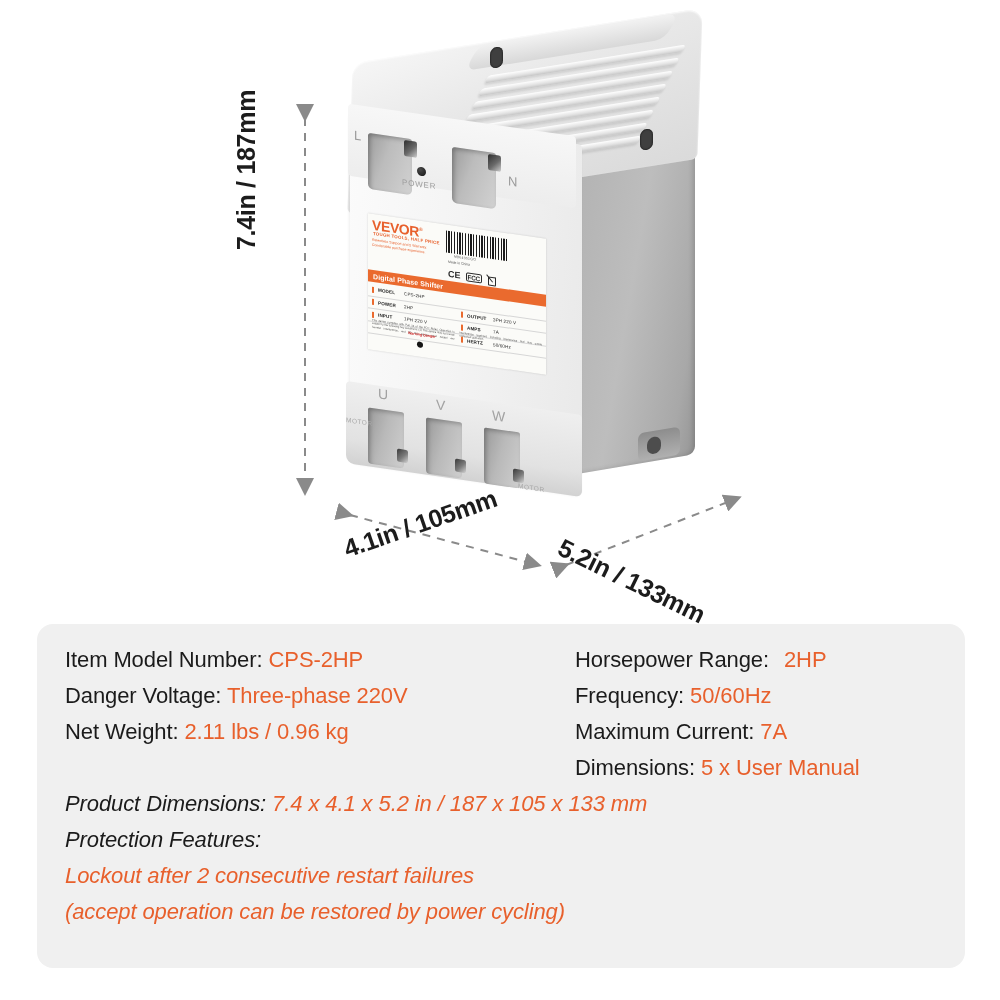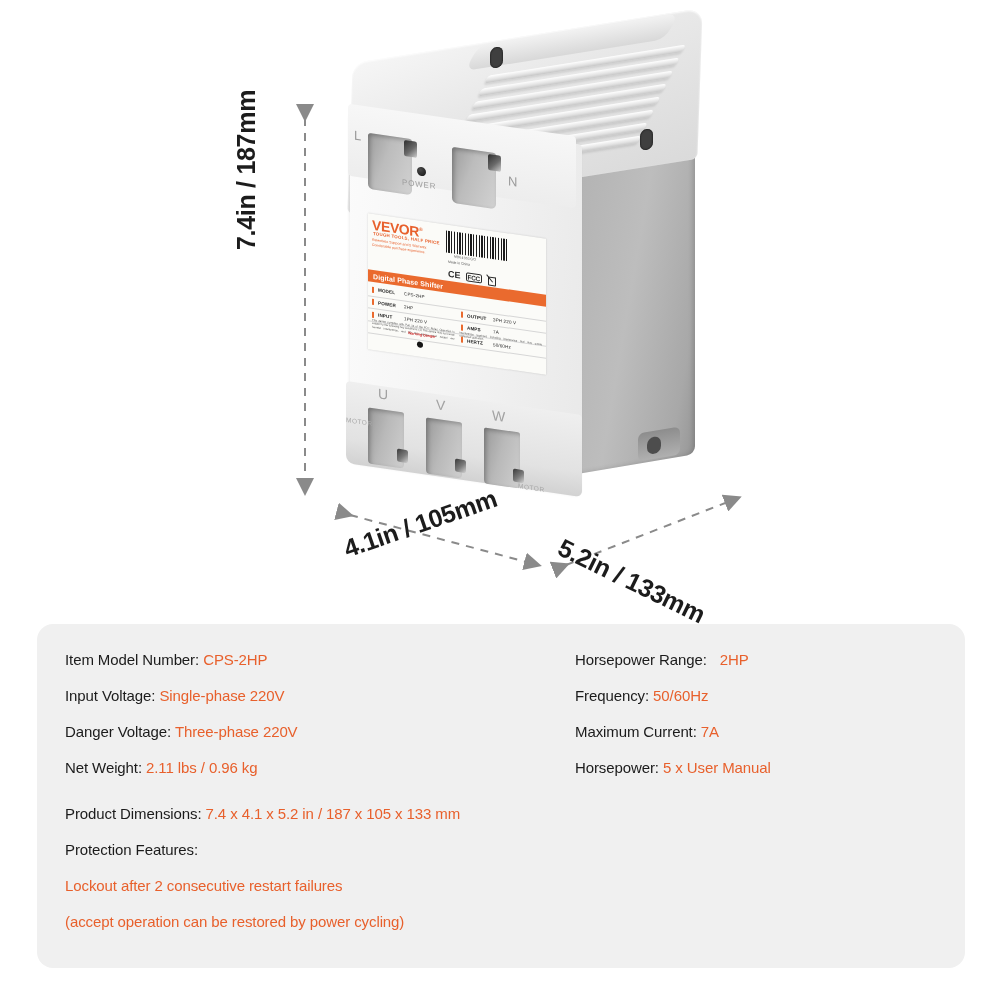--- a/index.html
+++ b/index.html
@@ -463,24 +463,24 @@
     position: absolute;
     left: 37px;
     top: 624px;
     width: 928px;
     height: 344px;
     background: #F0F0F0;
     border-radius: 16px;
   }
   .spec-col-left  { position: absolute; left: 28px;  top: 18px; width: 510px; }
   .spec-col-right { position: absolute; left: 538px; top: 18px; width: 370px; }
-  .spec-wide      { position: absolute; left: 28px;  top: 172px; width: 880px; }
+  .spec-wide      { position: absolute; left: 28px;  top: 162px; width: 880px; font-style: italic; }
 
   .spec-line {
-    font-size: 15px;
+    font-size: 22px;
     line-height: 36px;
     color: #1b1b1b;
     white-space: nowrap;
     letter-spacing: -.1px;
   }
   .spec-line .v { color: #E8602C; }
   .spec-line.accent { color: #E8602C; }
   .spec-line.gap-r .v { padding-left: 9px; }
 </style>
 </head>
@@ -613,30 +613,29 @@
     <div class="out-mark k-w">W</div>
     <div class="motor-text mt-l">MOTOR</div>
     <div class="motor-text mt-r">MOTOR</div>
   </div>
 </div>
 
 <div id="spec-panel">
 
   <div class="spec-col-left">
     <div class="spec-line"><span>Item Model Number: </span><span class="v">CPS-2HP</span></div>
-    <div class="spec-line"><span>Input Voltage: </span><span class="v">Single-phase 220V</span></div>
     <div class="spec-line"><span>Danger Voltage: </span><span class="v">Three-phase 220V</span></div>
     <div class="spec-line"><span>Net Weight: </span><span class="v">2.11 lbs / 0.96 kg</span></div>
   </div>
 
   <div class="spec-col-right">
     <div class="spec-line gap-r"><span>Horsepower Range: </span><span class="v">2HP</span></div>
     <div class="spec-line"><span>Frequency: </span><span class="v">50/60Hz</span></div>
     <div class="spec-line"><span>Maximum Current: </span><span class="v">7A</span></div>
-    <div class="spec-line"><span>Horsepower: </span><span class="v">5 x User Manual</span></div>
+    <div class="spec-line"><span>Dimensions: </span><span class="v">5 x User Manual</span></div>
   </div>
 
   <div class="spec-wide">
     <div class="spec-line"><span>Product Dimensions: </span><span class="v">7.4 x 4.1 x 5.2 in / 187 x 105 x 133 mm</span></div>
     <div class="spec-line">Protection Features:</div>
     <div class="spec-line accent">Lockout after 2 consecutive restart failures</div>
     <div class="spec-line accent">(accept operation can be restored by power cycling)</div>
   </div>
 </div>
 

